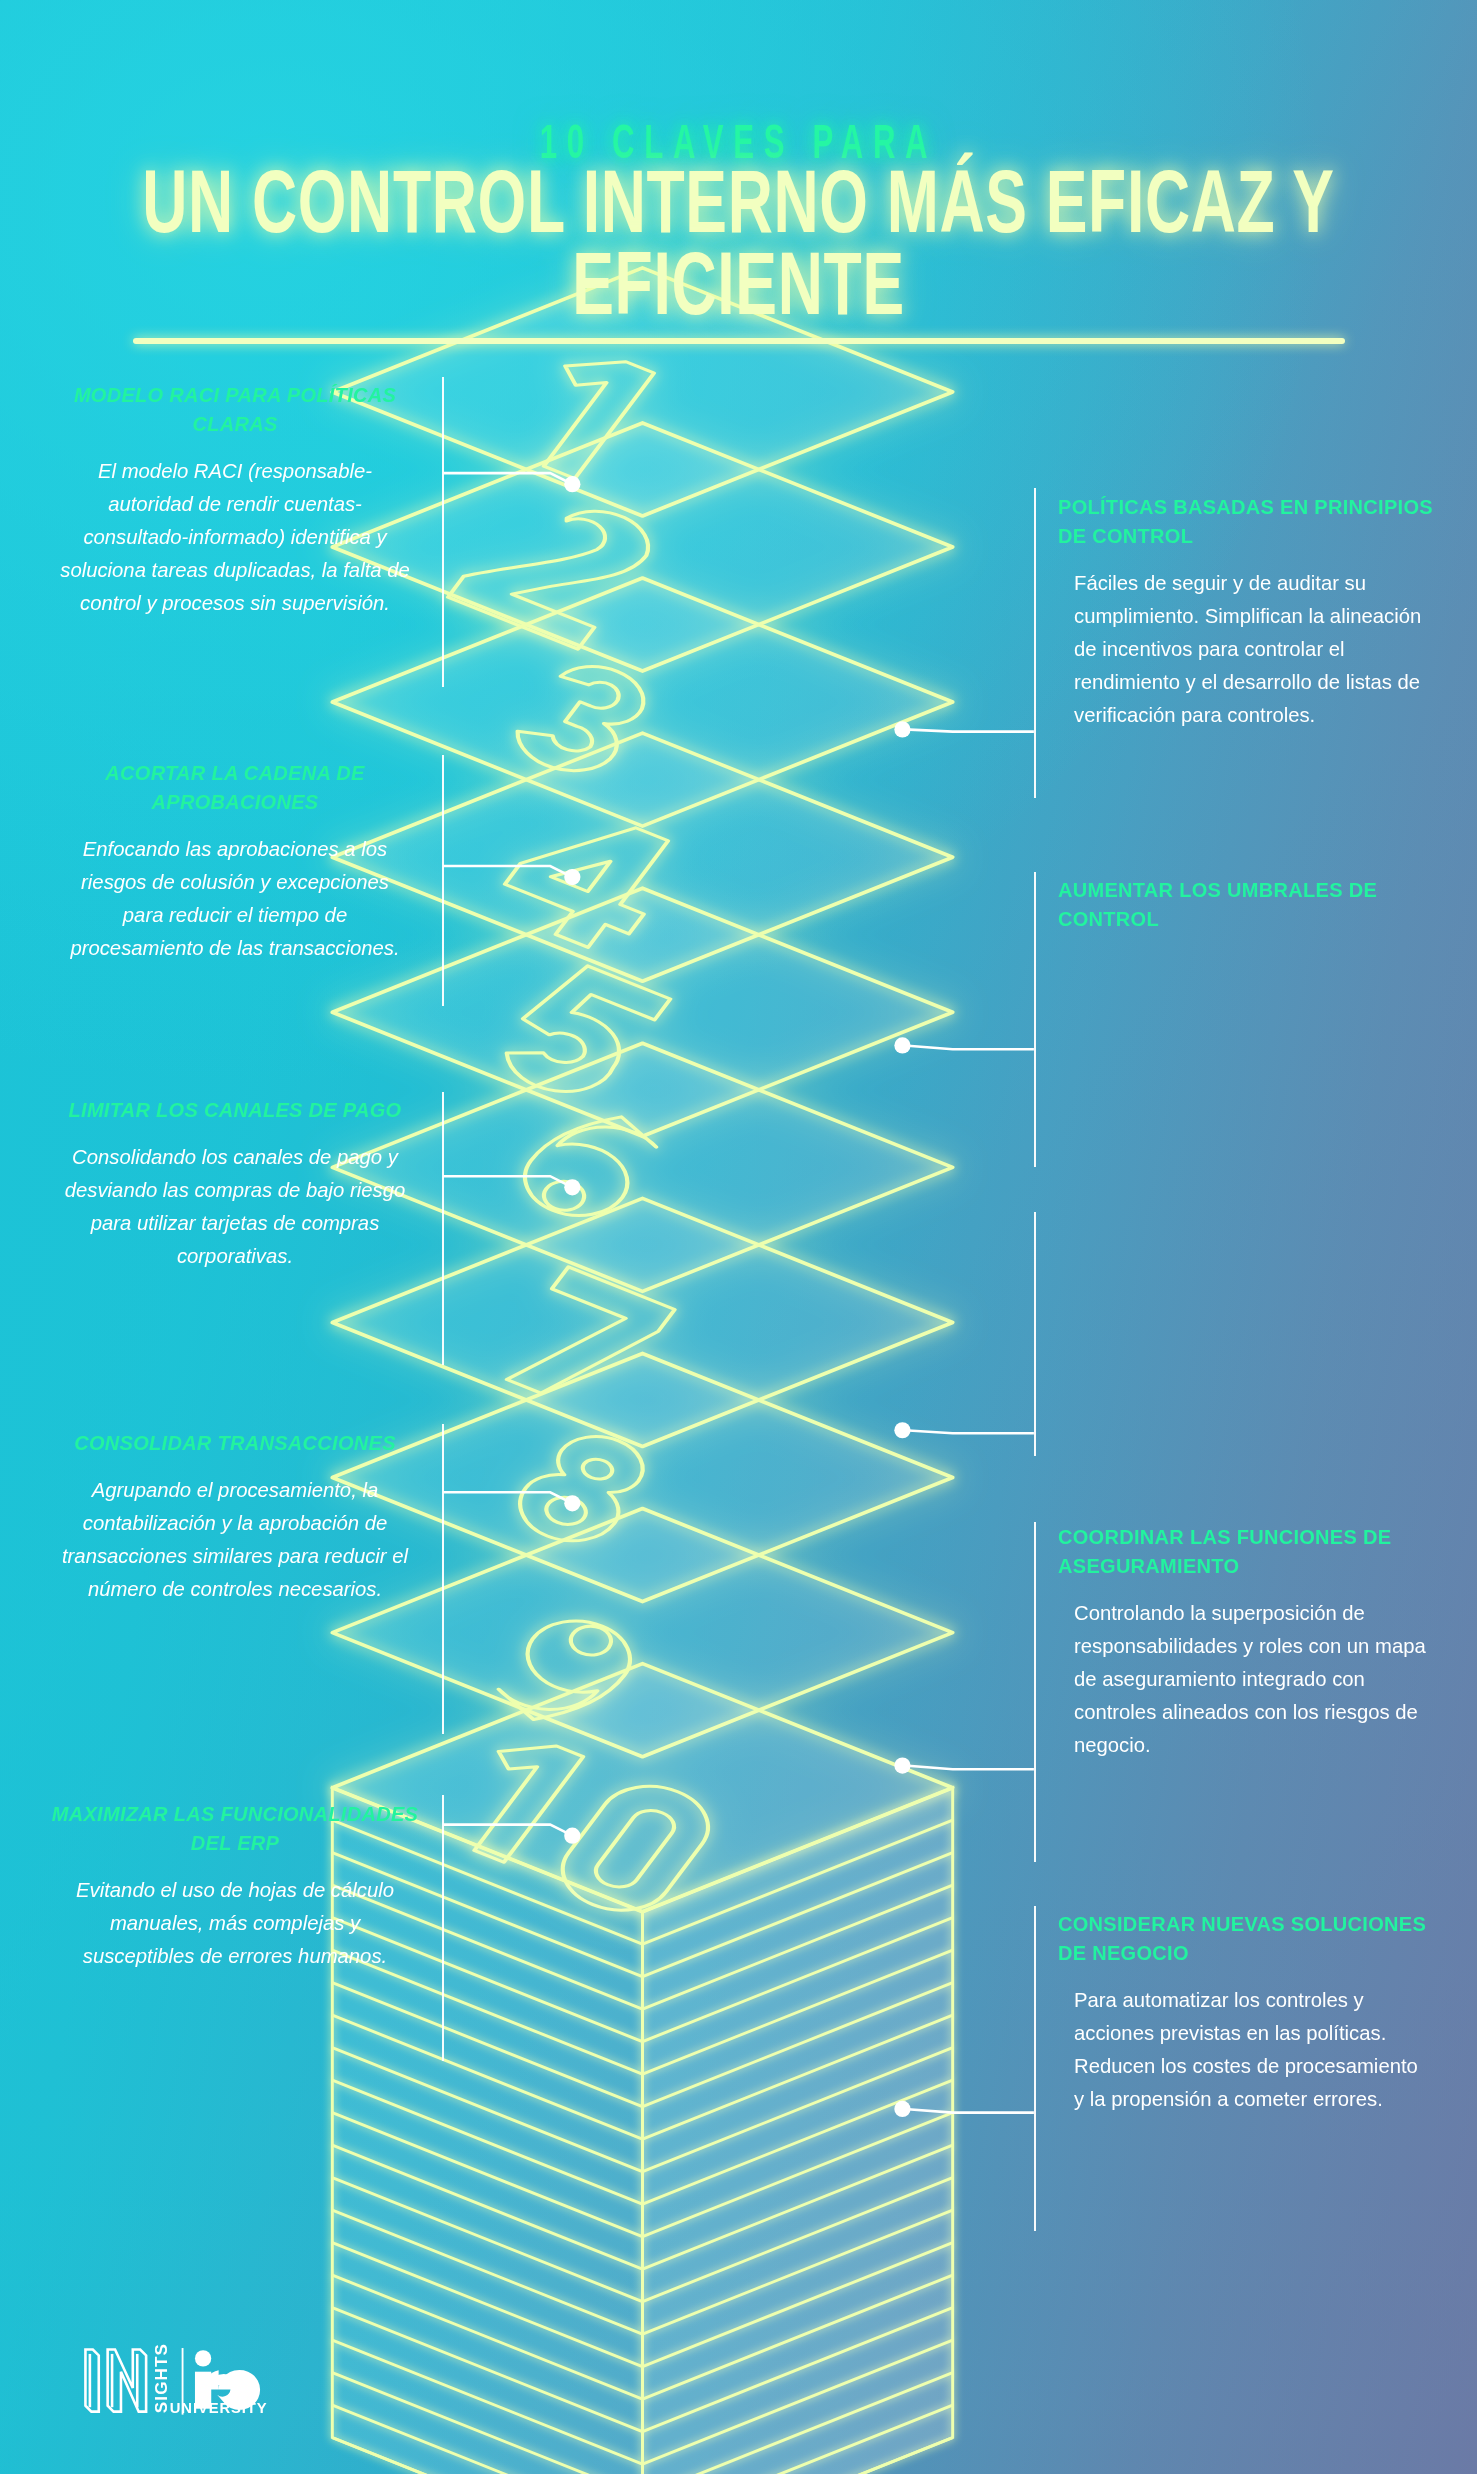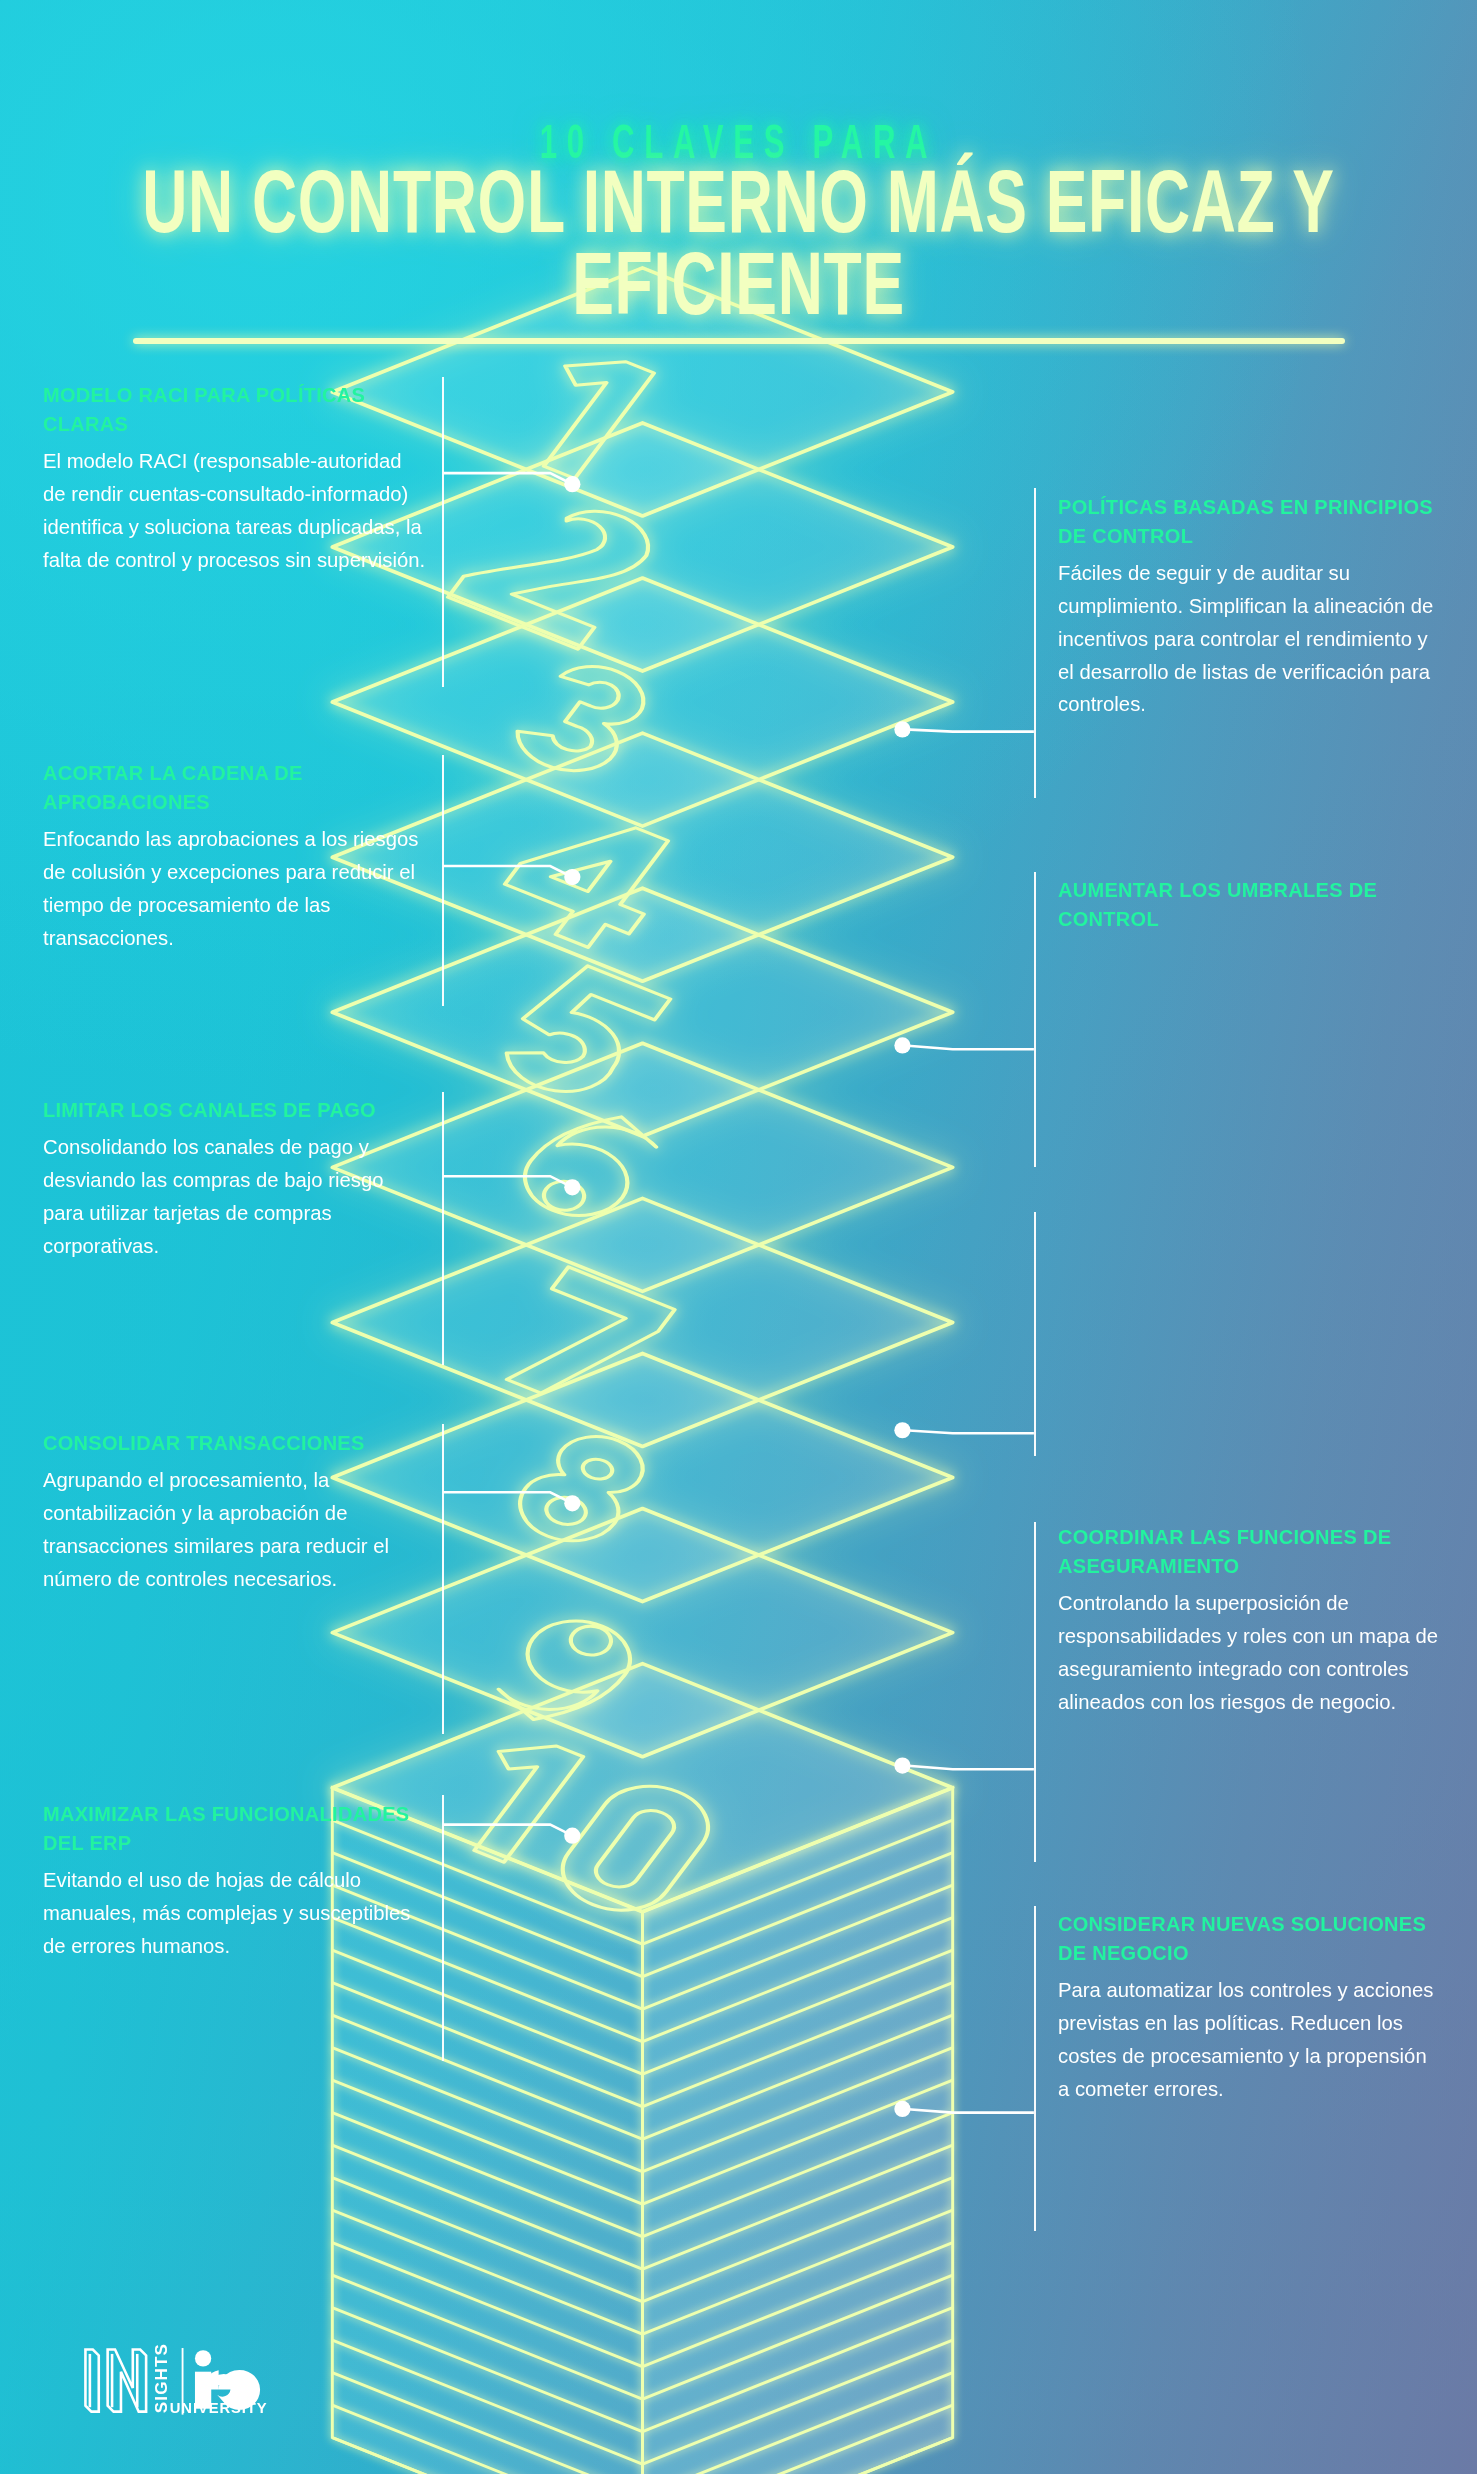--- a/index.html
+++ b/index.html
@@ -54,30 +54,30 @@
     background:#f2ffc0;
     box-shadow:0 0 11.8px rgba(238,255,170,.9);
     border-radius:3px;
   }
 
   
   .art{position:absolute;left:0;top:0;width:1477px;height:2475px;z-index:10;}
 
   
   .block{position:absolute;width:384px;z-index:30;}
-  .block.left{text-align:left;}
+  .block.left{text-align:center;font-style:italic;}
   .block.right{text-align:left;}
   .btitle{
     margin:0 0 5.9px 0;
     font-size:20px;font-weight:700;line-height:1.45;letter-spacing:0.3px;
     color:#22f39f;
     text-transform:uppercase;
   }
   .bbody{
-    margin:0;
+    margin:16px;
     font-size:20.3px;line-height:1.62;font-weight:400;
     color:#ffffff;
   }
 
   
   .rail{position:absolute;width:2.2px;background:#ffffff;z-index:25;opacity:.95;}
 
   
   .logo{position:absolute;left:81px;top:2342px;z-index:40;}
   .logo svg{display:block;}

